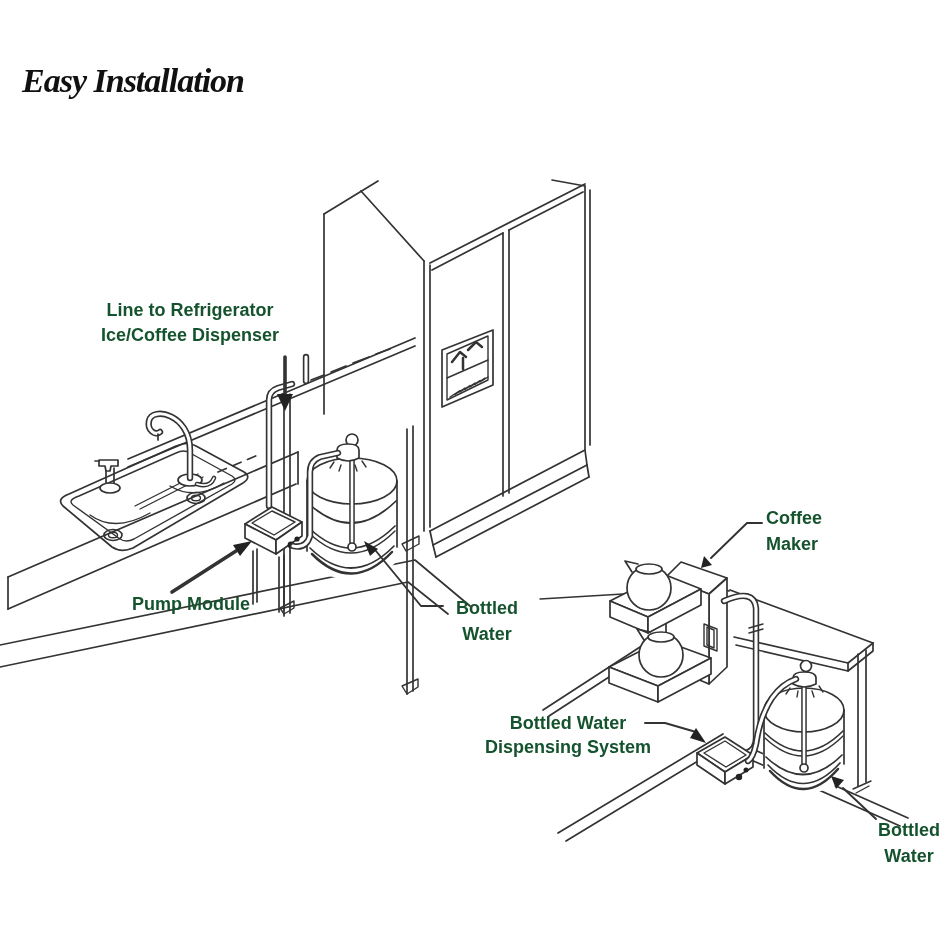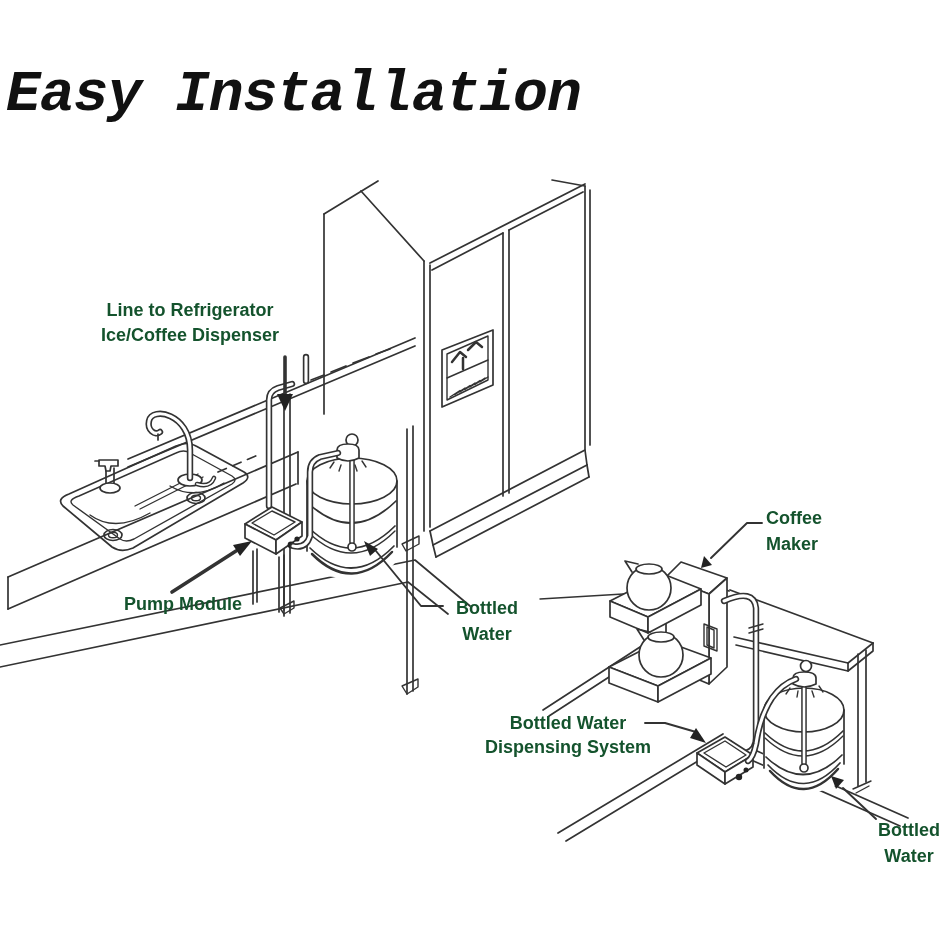--- a/index.html
+++ b/index.html
@@ -1,21 +1,21 @@
 <!DOCTYPE html>
 <html><head>
 <meta charset="utf-8">
 <style>
   html,body{margin:0;padding:0;background:#fff;}
   .stage{position:relative;width:950px;height:950px;background:#ffffff;overflow:hidden;
          font-family:"Liberation Sans",sans-serif;}
   .stage svg{position:absolute;left:0;top:0;}
-  .title{position:absolute;left:6px;top:62px;
-         font-family:Liberation Mono, monospace;font-style:italic;font-weight:bold;
-         font-size:58px;letter-spacing:-1px;color:#111;white-space:nowrap;}
+  .title{position:absolute;left:22px;top:62px;
+         font-family:Liberation Serif, serif;font-style:italic;font-weight:bold;
+         font-size:34px;letter-spacing:-1px;color:#111;white-space:nowrap;}
   .lbl{position:absolute;font-weight:bold;font-size:18px;line-height:26px;color:#14532d;
        text-align:center;white-space:nowrap;}
   .lbl.left{text-align:left;}
   
   .art path,.art line,.art polyline,.art ellipse,.art circle,.art polygon,.art rect{
       fill:none;stroke:#333;stroke-width:1.7;stroke-linecap:round;stroke-linejoin:round;}
   .art .wfill{fill:#ffffff;}
   .art .tube-o{stroke-width:6.4;}
   .art .tube-i{stroke:#ffffff;stroke-width:3.1;}
   .art .thin{stroke-width:1.4;}
@@ -291,21 +291,21 @@
     </g>
   </svg>
 
   <div class="title">Easy Installation</div>
 
   <div class="lbl" style="left:70px;top:298px;width:240px;line-height:25px;">
     <span>Line to Refrigerator</span><br>
     <span>Ice/Coffee Dispenser</span>
   </div>
 
-  <div class="lbl" style="left:108px;top:591px;width:150px;">
+  <div class="lbl" style="left:116px;top:591px;width:150px;">
     <span>Pump Module</span>
   </div>
 
   <div class="lbl" style="left:437px;top:595px;width:100px;">
     <span>Bottled</span><br>
     <span>Water</span>
   </div>
 
   <div class="lbl left" style="left:766px;top:505px;width:90px;">
     <span>Coffee</span><br>

